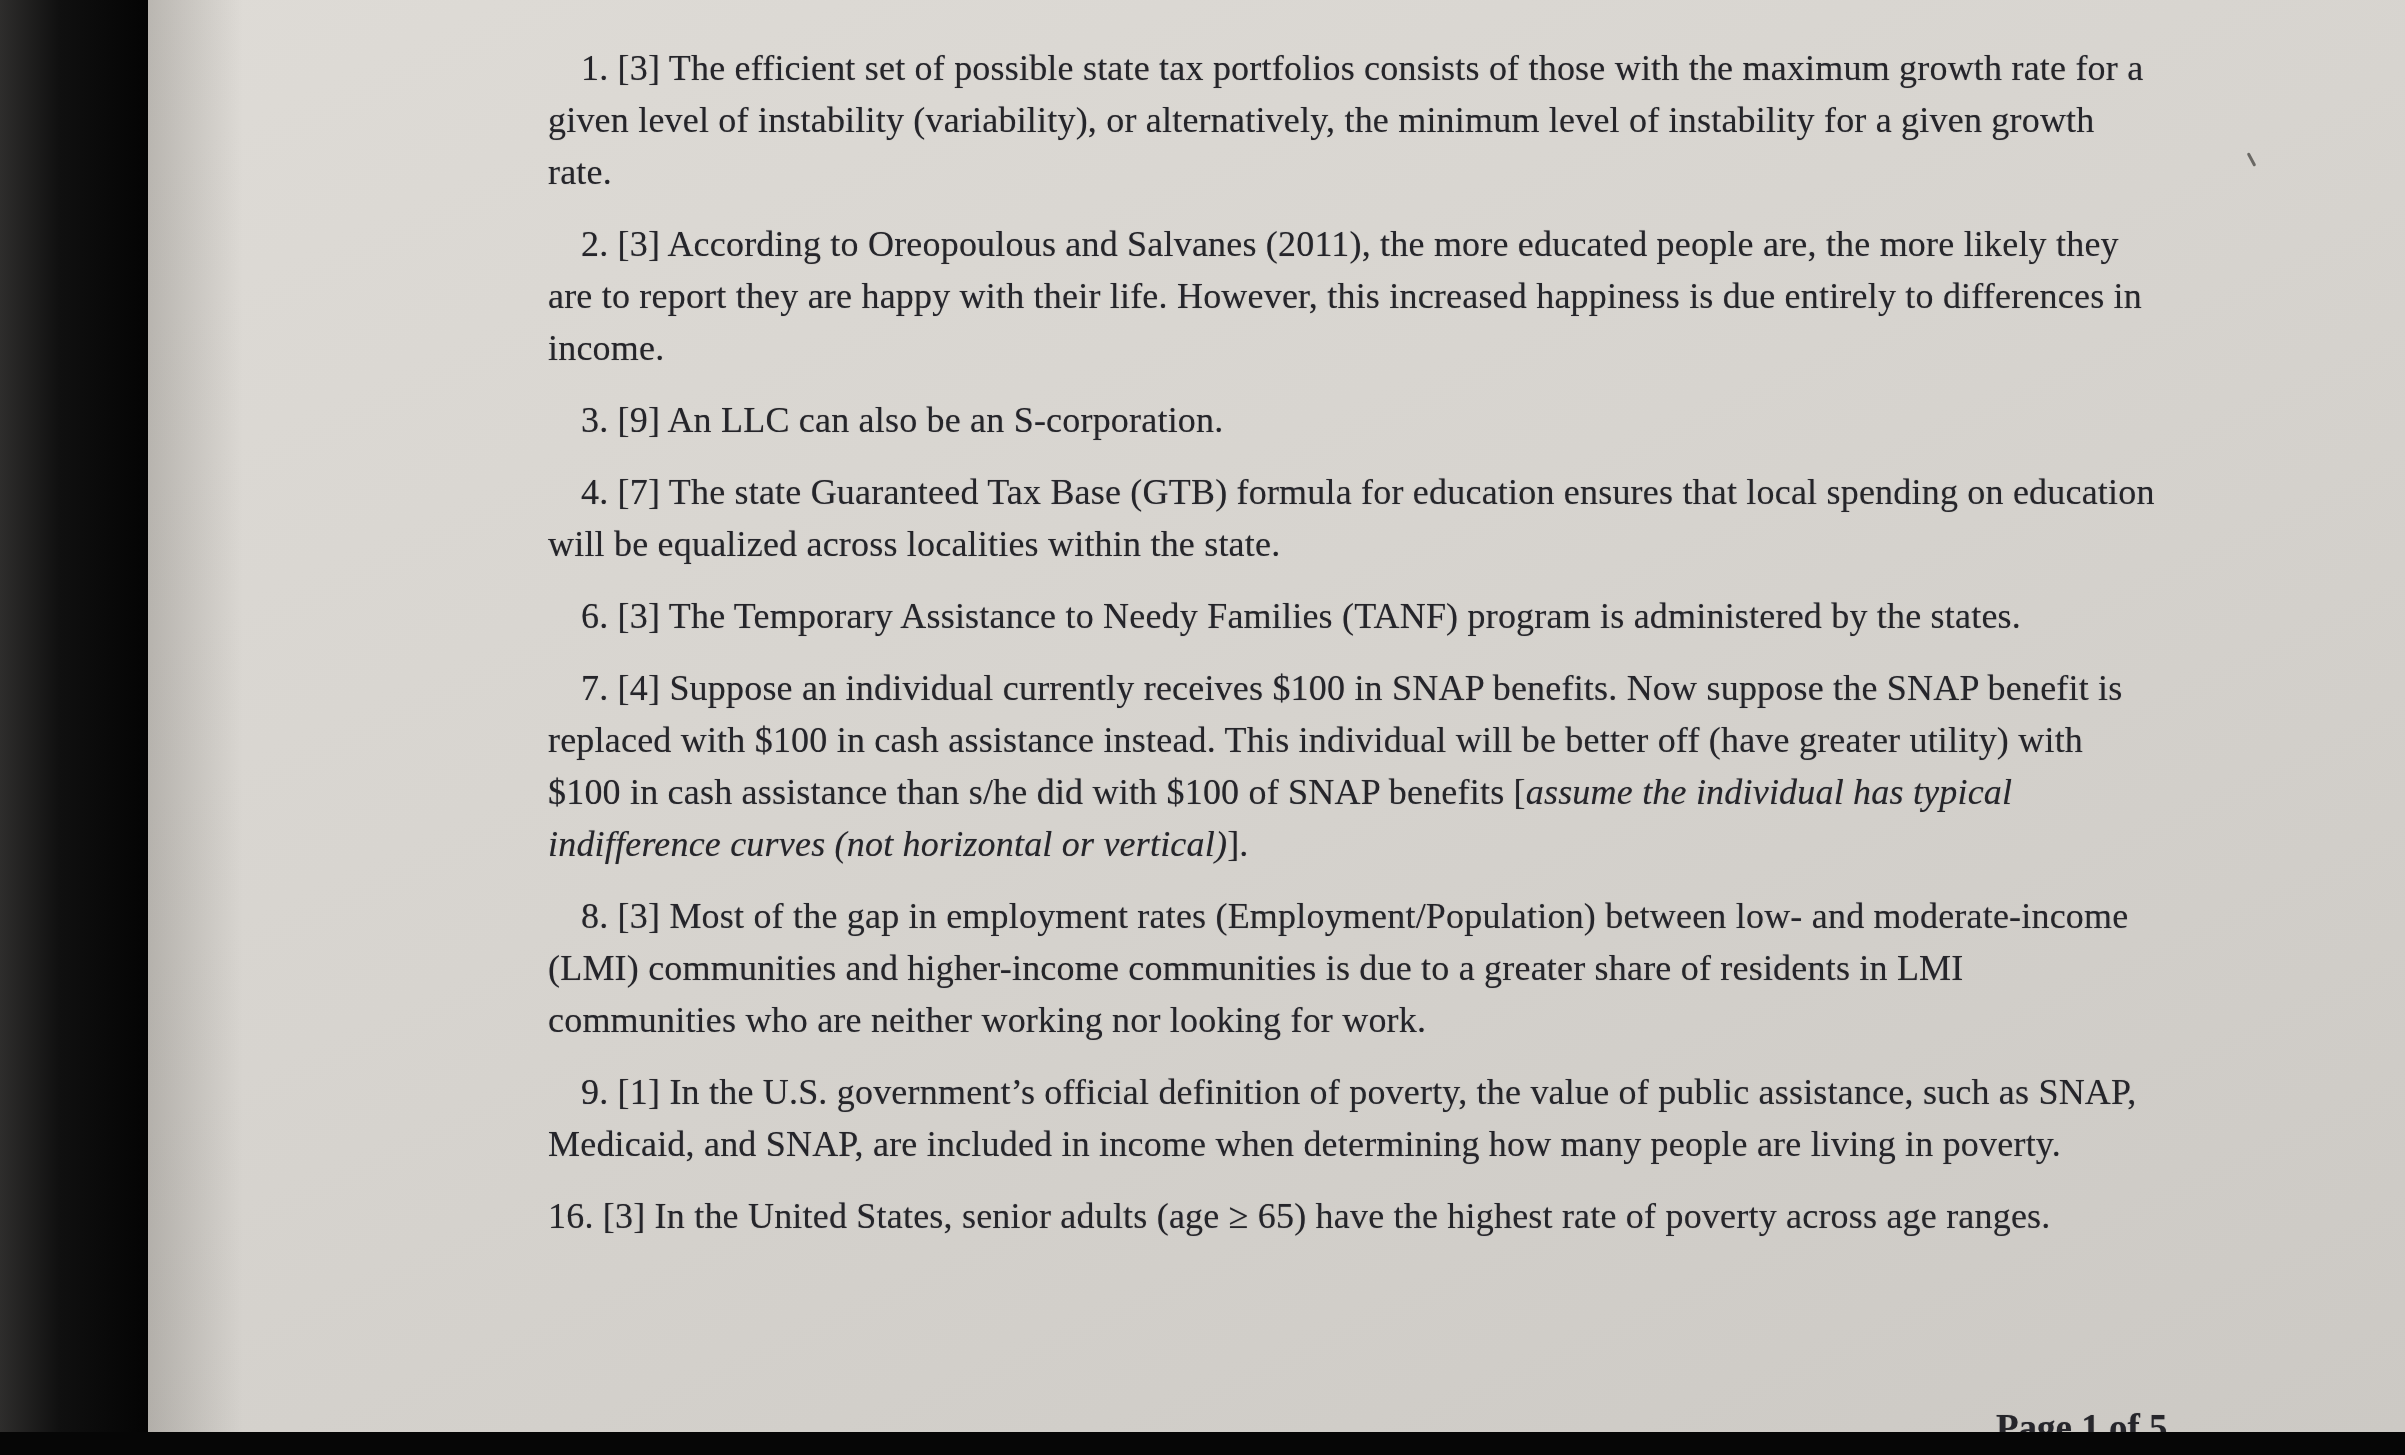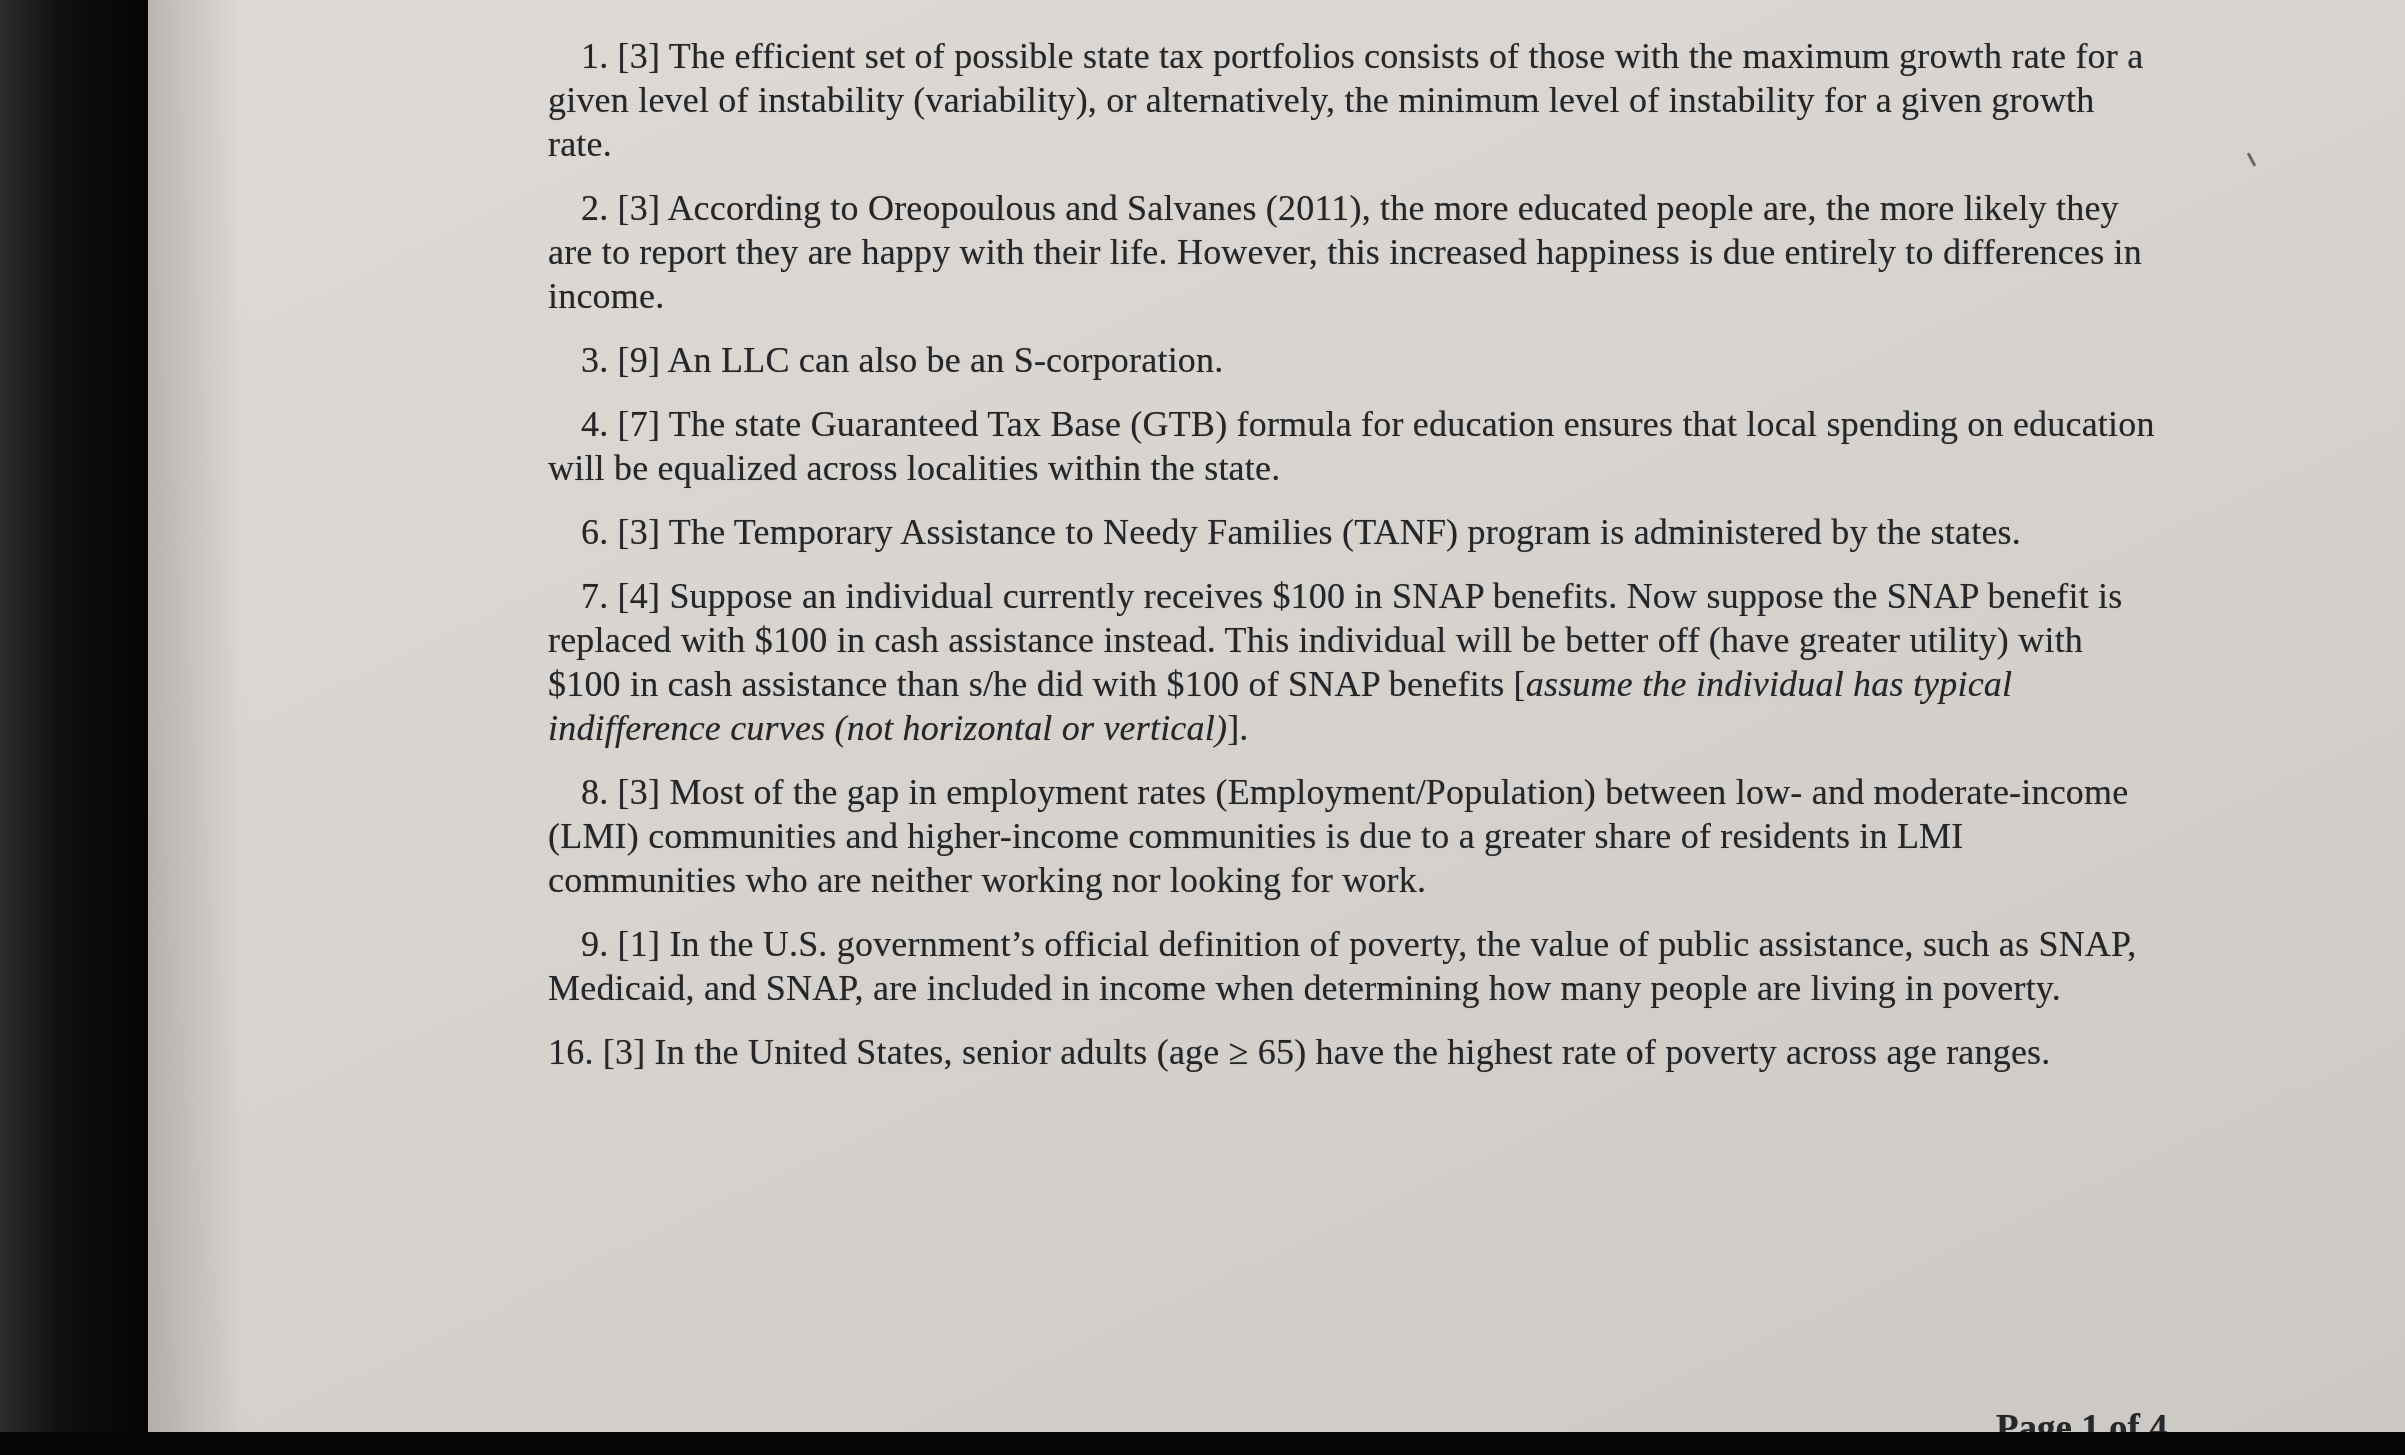--- a/index.html
+++ b/index.html
@@ -54,25 +54,25 @@
     top: 0;
     width: 95px;
     height: 100%;
     background: linear-gradient(to right, rgba(40, 35, 28, 0.20), rgba(0, 0, 0, 0));
     z-index: 2;
     pointer-events: none;
   }
   .content {
     position: absolute;
     left: 400px;
-    top: 34px;
+    top: 42px;
     width: 1612px;
     color: #25252a;
     font-size: 36px;
-    line-height: 44px;
+    line-height: 52px;
     letter-spacing: 0.2px;
     text-shadow: 0 0 1px rgba(45, 45, 50, 0.45);
     z-index: 3;
   }
   p.item {
     margin: 0 0 20px 0;
   }
   p.indent {
     text-indent: 33px; 
   }
@@ -150,21 +150,21 @@
         <span>[1] In the U.S. government’s official definition of poverty, the value of public assistance, such as SNAP, Medicaid, and SNAP, are included in income when determining how many people are living in poverty.</span><span class="it"></span><span></span>
       </p>
 
       <p class="item">
         <span>16.</span>
         <span>[3] In the United States, senior adults (age ≥ 65) have the highest rate of poverty across age ranges.</span><span class="it"></span><span></span>
       </p>
 
     </div>
 
-    <div class="footer">Page 1 of 4</div>
+    <div class="footer">Page 1 of 5</div>
     <div class="pen-mark"></div>
   </div>
 
   <div class="edge-shadow"></div>
   <div class="bezel-left"></div>
   <div class="bezel-bottom"></div>
 
 </div>
 
 </body></html>

